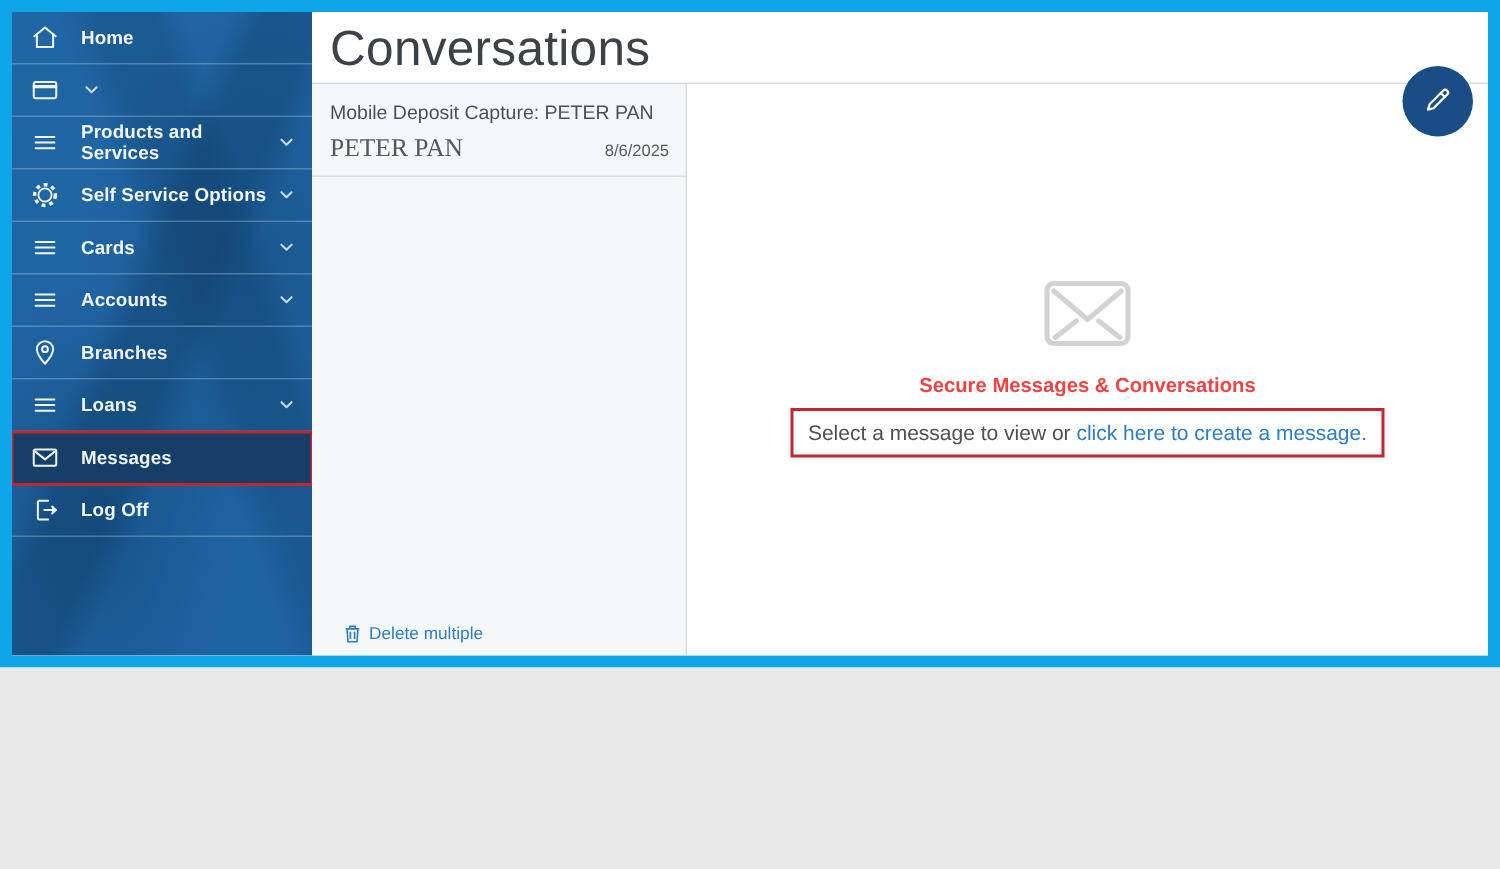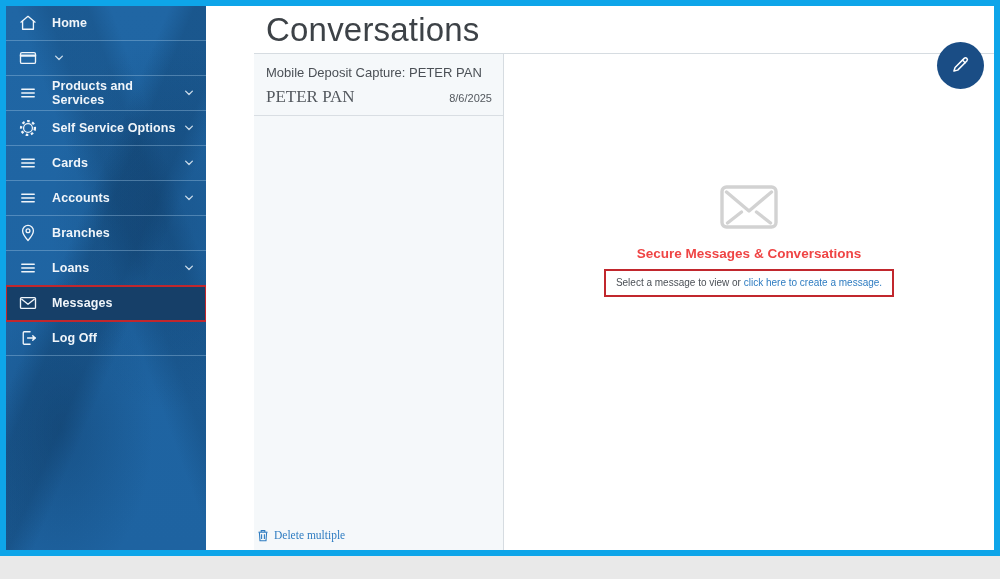--- a/index.html
+++ b/index.html
@@ -1,19 +1,19 @@
 <!DOCTYPE html>
 <html><head>
 <meta charset="utf-8">
 <style>
   html,body { margin:0; padding:0; background:#e9e9e9; }
   .screen {
-    position:relative; width:1000px; height:556px; box-sizing:border-box;
-    border:6px solid #0ea5e9; background:#ffffff; overflow:hidden;
-    display:flex; font-family:"Liberation Sans", sans-serif;gap:48px;
+    position:relative; width:1000px; height:445px; box-sizing:border-box;
+    border:8px solid #0ea5e9; background:#ffffff; overflow:hidden;
+    display:flex; font-family:"Liberation Sans", sans-serif;
     -webkit-font-smoothing:antialiased;
   }
 
   
   .sidebar {
     width:200px; flex:none; position:relative; overflow:hidden;
     background:
       radial-gradient(ellipse 130px 220px at 28% 78%, rgba(13,54,94,0.38), transparent 70%),
       radial-gradient(ellipse 160px 260px at 80% 40%, rgba(13,54,94,0.30), transparent 72%),
       linear-gradient(113deg, transparent 38%, rgba(14,56,96,0.33) 44%, rgba(14,56,96,0.33) 54%, transparent 60%),
@@ -49,34 +49,34 @@
   .list-panel {
     width:250px; flex:none; background:#f5f8fa; border-right:1px solid #d6dce1;
     display:flex; flex-direction:column; box-sizing:border-box;
   }
   .conv-item { padding:11px 11px 8px 12px; border-bottom:1px solid #d9dee3; cursor:pointer; }
   .conv-title { font-size:13px; color:#4b5056; margin-bottom:7px; white-space:nowrap; overflow:hidden; }
   .conv-meta { display:flex; justify-content:space-between; align-items:baseline; }
   .conv-sender { font-size:17px; color:#53585e;font-family:Liberation Serif, serif; }
   .conv-date { font-size:11px; color:#53585e; }
   .list-footer {
-    margin-top:auto; padding:7px 10px 8px 3px; display:flex; align-items:flex-start; gap:5px;
-    color:#2e7cc1; font-size:11.5px; cursor:pointer;font-family:Liberation Serif, serif;
+    margin-top:auto; padding:7px 10px 8px 21px; display:flex; align-items:flex-end; gap:5px;
+    color:#2e7cc1; font-size:11.5px; cursor:pointer;
   }
   .list-footer svg { display:block; }
 
   
   .main-panel {
     flex:1; background:#fff; display:flex; flex-direction:column; align-items:center;
     padding-top:131px; box-sizing:border-box;
   }
   .empty-envelope { margin-bottom:13px; }
   .empty-heading { font-size:13.5px; font-weight:700; color:#ef4444; margin-bottom:8px; text-align:center; }
   .prompt-box {
-    border:2px solid #c1272d; padding:6px 10px 7px 10px; font-size:10px; color:#4b5056;
+    border:2px solid #c1272d; padding:6px 10px 7px 10px; font-size:14px; color:#4b5056;
     background:#fff; white-space:nowrap;
   }
   .prompt-link { color:#2e7cc1; cursor:pointer; text-decoration:none; }
 
   
   .fab {
     position:absolute; top:36px; right:10px; width:47px; height:47px; border-radius:50%;
     background:#1a4d85; display:flex; align-items:center; justify-content:center;
     cursor:pointer; z-index:5; border:none;
   }

